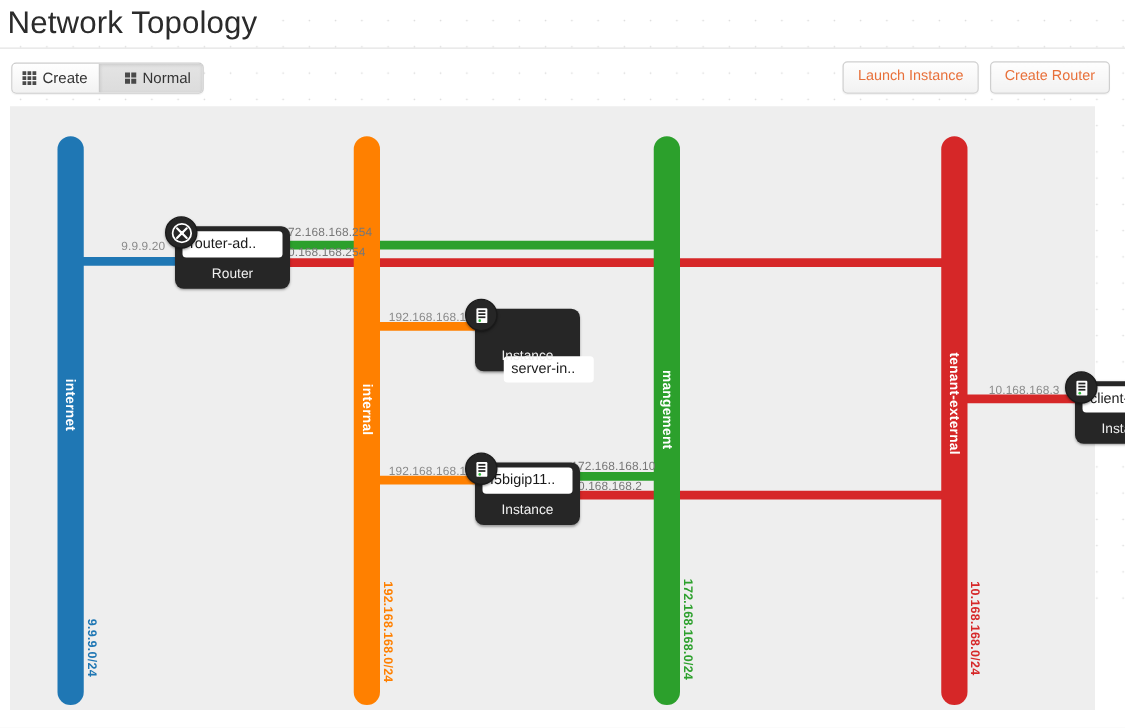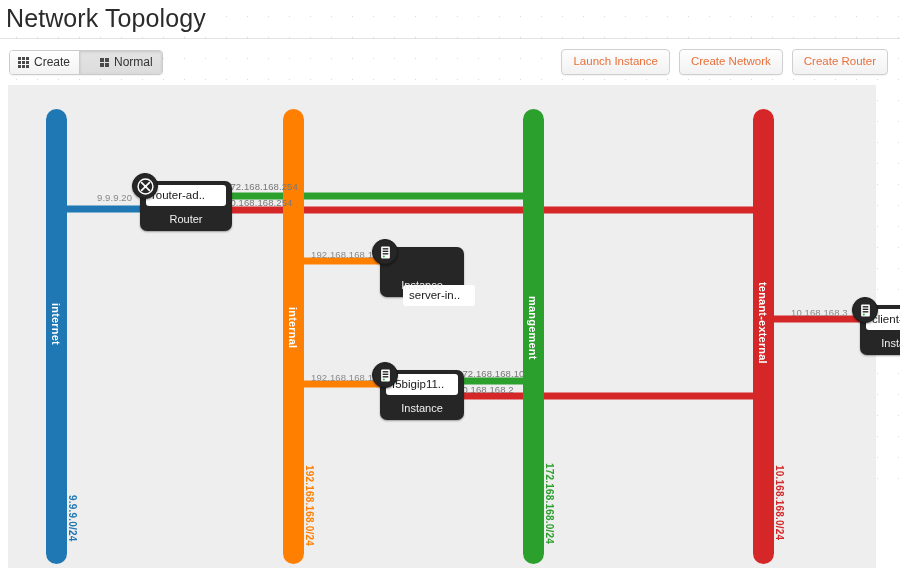--- a/index.html
+++ b/index.html
@@ -206,21 +206,20 @@
             <i></i>
             <i></i>
             <i></i>
         </span>
         <span>Normal</span>
       </button>
     </div>
 
     <div class="right-btns">
       <button class="obtn">Launch Instance</button>
-      <button class="obtn">Create Network</button>
       <button class="obtn">Create Router</button>
     </div>
 
   </div>
 
   <div id="canvas">
 
     <svg id="svg" width="868" height="483">
 
       <path d="M 48 124 L 137 124" stroke="#1f77b4" stroke-width="7" fill="none"></path>

